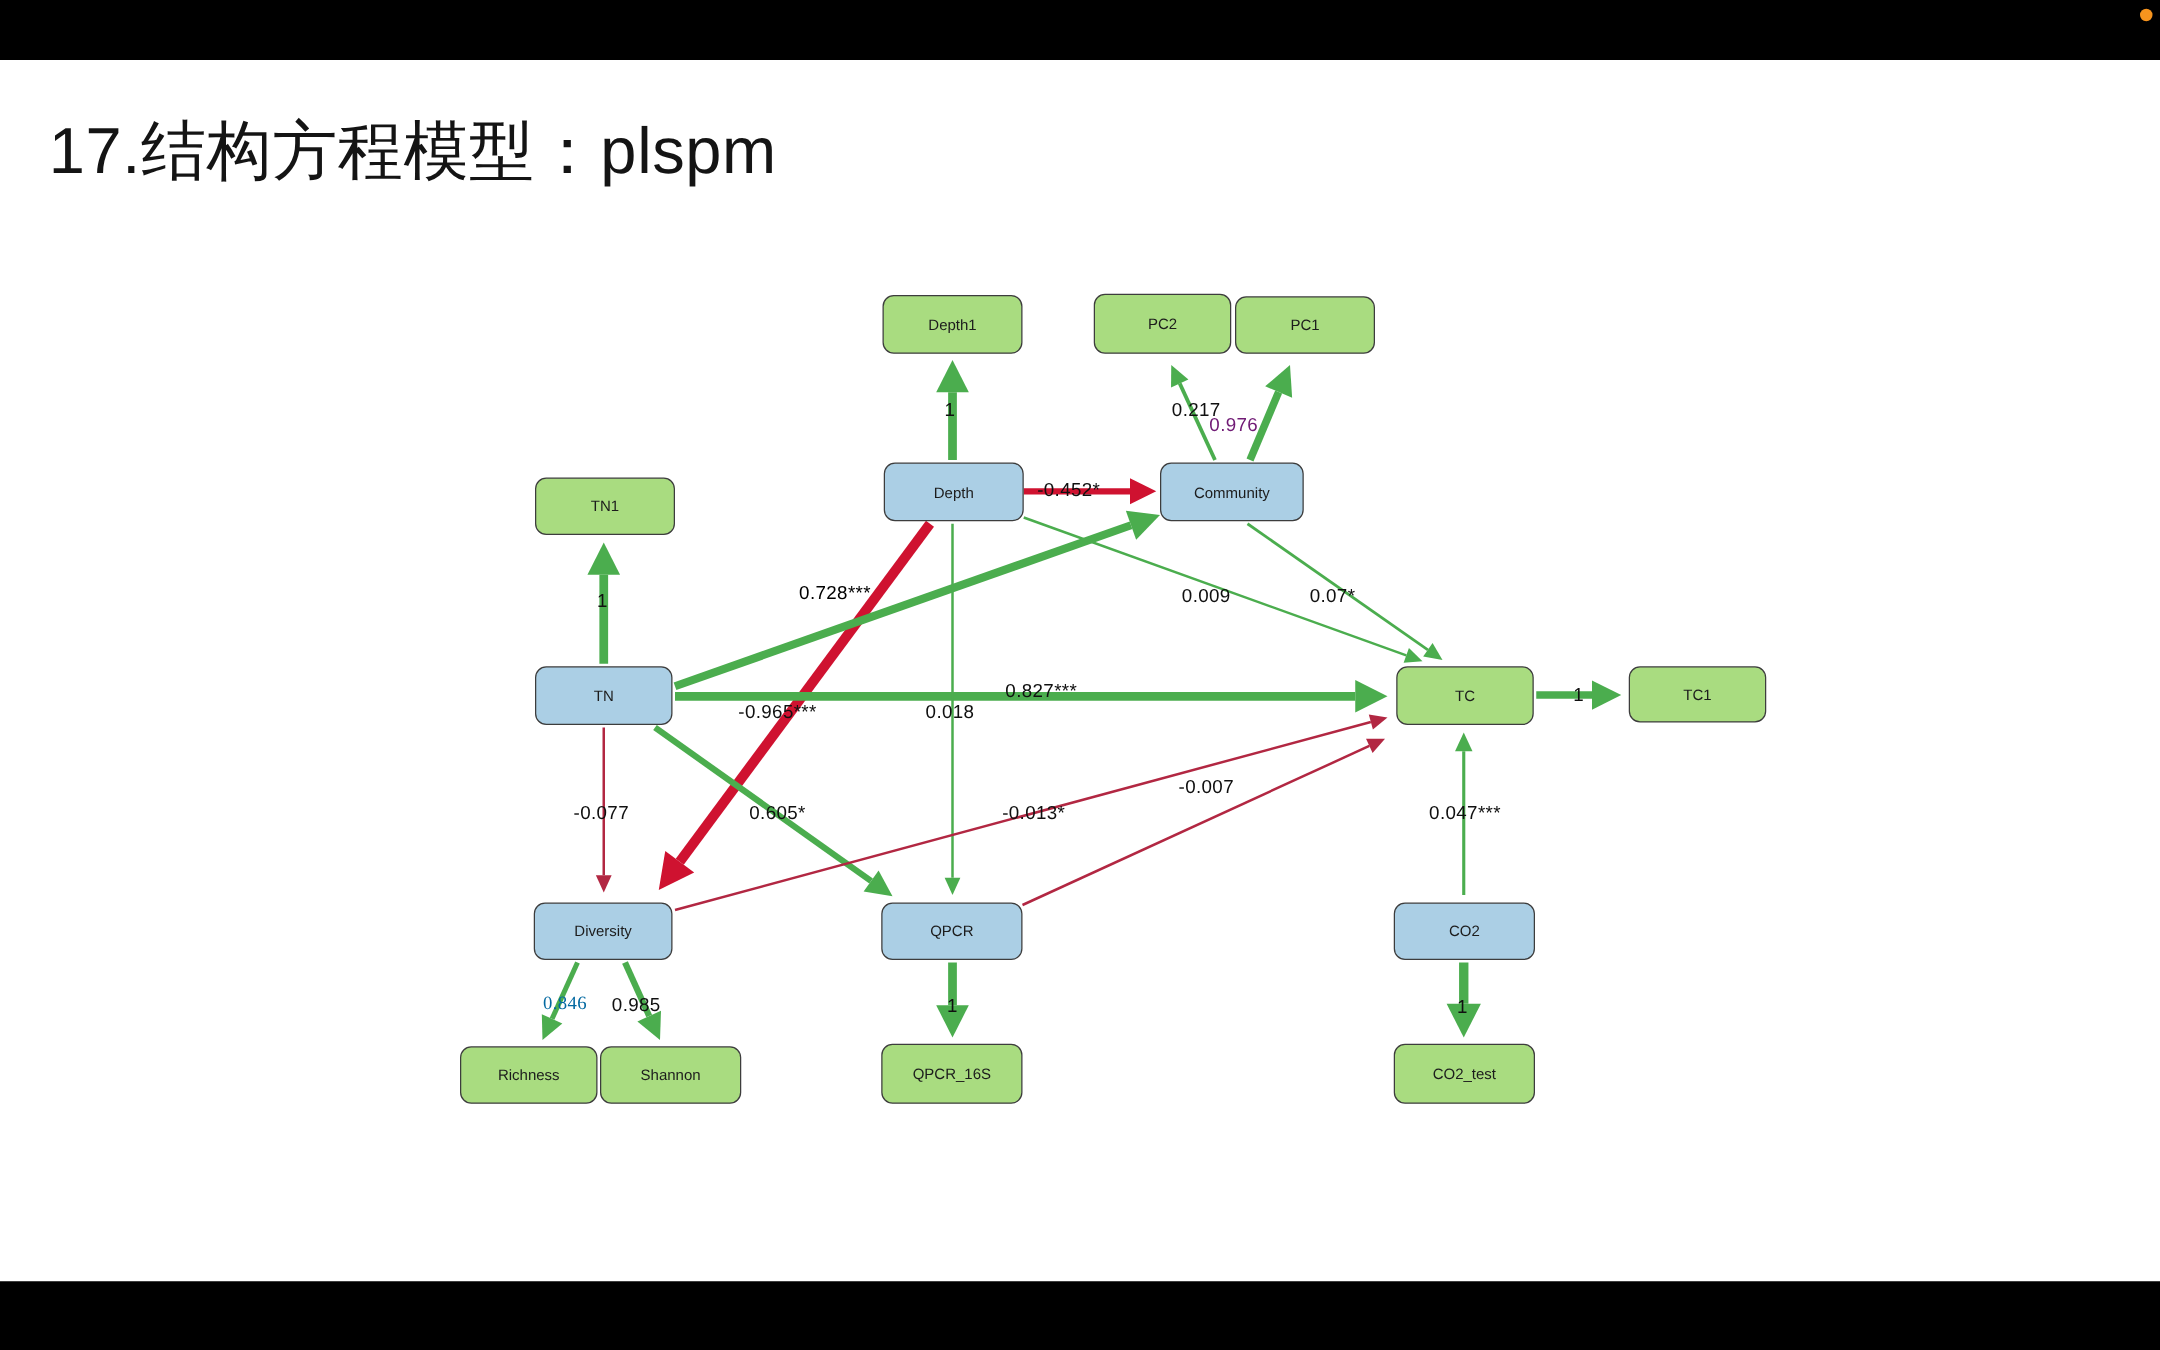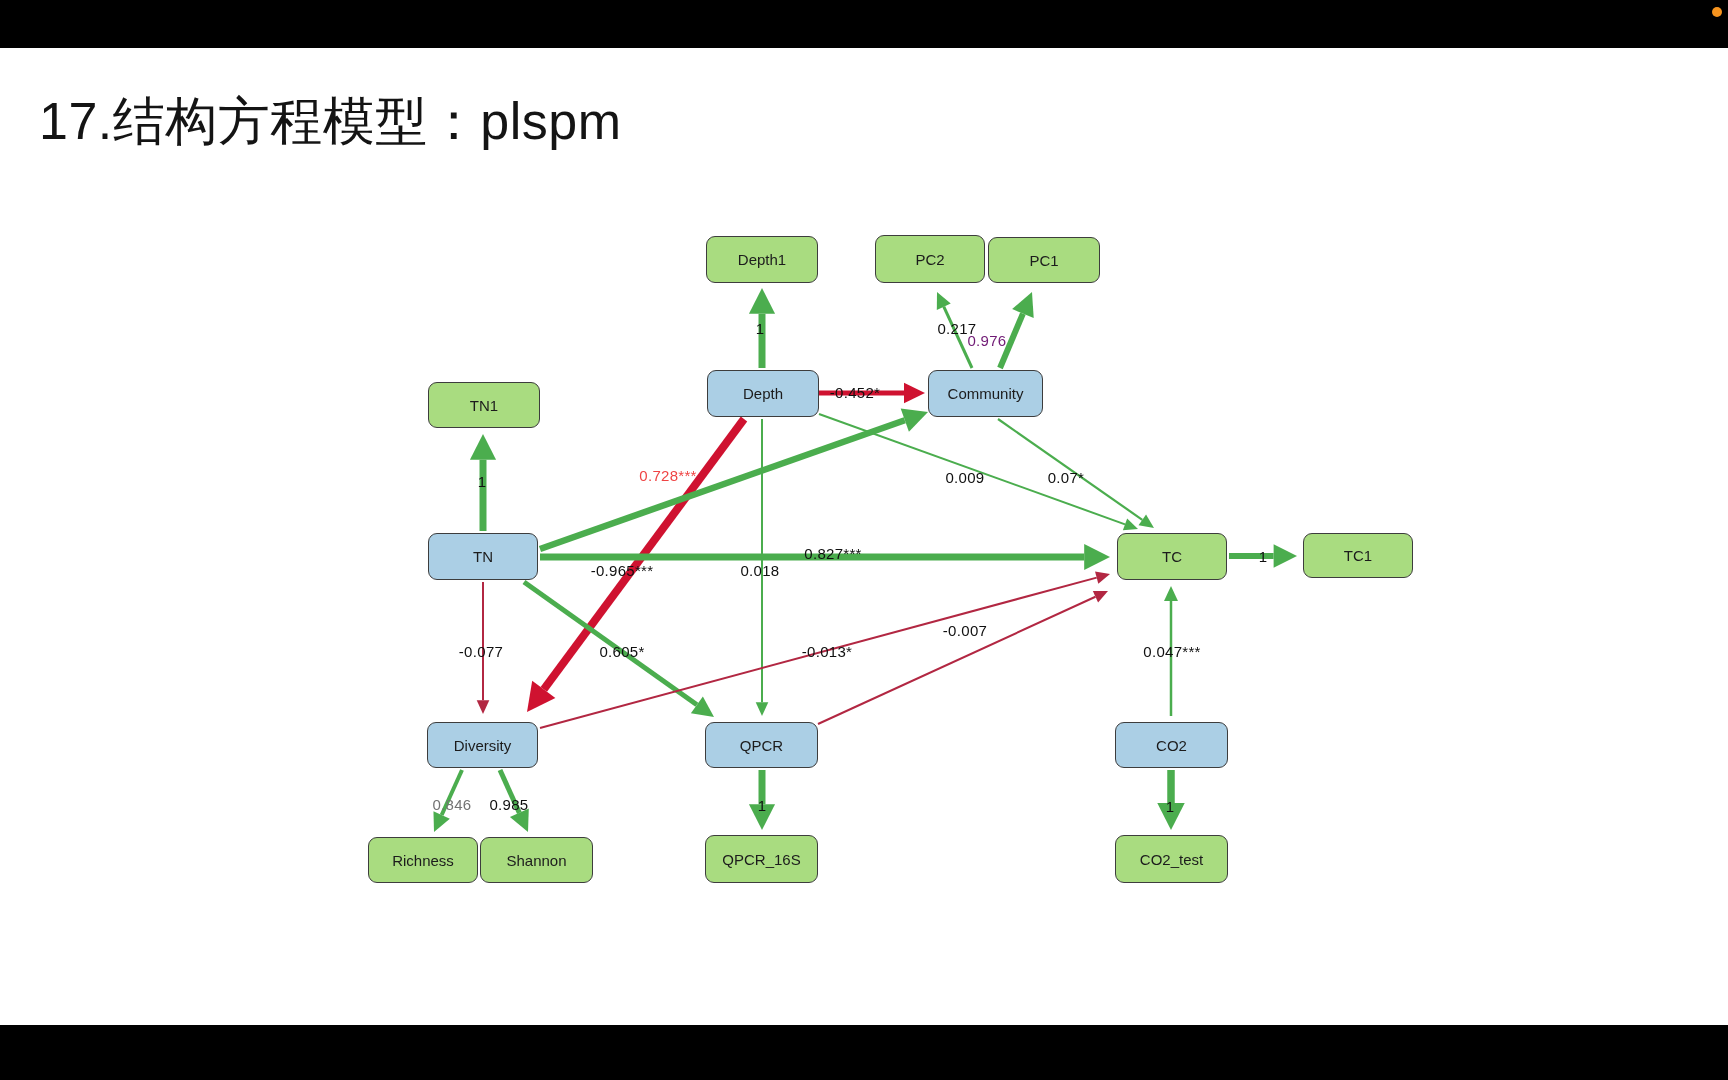--- a/index.html
+++ b/index.html
@@ -14,21 +14,21 @@
   .slide-title{
     position:absolute;left:39px;top:92px;font-size:52px;line-height:1.15;
     color:#141414;letter-spacing:0.5px;white-space:nowrap;
   }
   .diagram{position:absolute;left:0;top:0;width:1728px;height:1080px;}
   svg.edges{position:absolute;left:0;top:0;width:1728px;height:1080px;}
   .node{
     position:absolute;box-sizing:border-box;
     border:1.6px solid #3d3d3d;border-radius:9px;
     display:flex;align-items:center;justify-content:center;
-    font-size:15px;color:#1c1c1c;white-space:nowrap;
+    font-size:12px;color:#1c1c1c;white-space:nowrap;
   }
   .edge-label{
     position:absolute;transform:translate(-50%,-50%);
     font-size:15px;color:#101010;white-space:nowrap;letter-spacing:0.3px;
   }
 </style>
 </head>
 <body>
 
 <div class="diagram">
@@ -129,36 +129,36 @@
     <div class="node" style="left: 1303px; top: 533px; width: 110px; height: 45px; background: rgb(169, 220, 128); border-color: rgb(61, 61, 61);">TC1</div>
     <div class="node" style="left: 427px; top: 722px; width: 111px; height: 46px; background: rgb(171, 207, 229); border-color: rgb(61, 61, 61);">Diversity</div>
     <div class="node" style="left: 705px; top: 722px; width: 113px; height: 46px; background: rgb(171, 207, 229); border-color: rgb(61, 61, 61);">QPCR</div>
     <div class="node" style="left: 1115px; top: 722px; width: 113px; height: 46px; background: rgb(171, 207, 229); border-color: rgb(61, 61, 61);">CO2</div>
     <div class="node" style="left: 368px; top: 837px; width: 110px; height: 46px; background: rgb(169, 220, 128); border-color: rgb(61, 61, 61);">Richness</div>
     <div class="node" style="left: 480px; top: 837px; width: 113px; height: 46px; background: rgb(169, 220, 128); border-color: rgb(61, 61, 61);">Shannon</div>
     <div class="node" style="left: 705px; top: 835px; width: 113px; height: 48px; background: rgb(169, 220, 128); border-color: rgb(61, 61, 61);">QPCR_16S</div>
     <div class="node" style="left: 1115px; top: 835px; width: 113px; height: 48px; background: rgb(169, 220, 128); border-color: rgb(61, 61, 61);">CO2_test</div>
     <div class="edge-label" style="left: 855px; top: 392px; color: rgb(16, 16, 16);">-0.452*</div>
     <div class="edge-label" style="left: 622px; top: 570px; color: rgb(16, 16, 16);">-0.965***</div>
-    <div class="edge-label" style="left: 668px; top: 475px; color: #ef4444;">0.728***</div>
+    <div class="edge-label" style="left: 668px; top: 475px; color: #000000;">0.728***</div>
     <div class="edge-label" style="left: 833px; top: 553px; color: rgb(16, 16, 16);">0.827***</div>
     <div class="edge-label" style="left: 481px; top: 651px; color: rgb(16, 16, 16);">-0.077</div>
     <div class="edge-label" style="left: 622px; top: 651px; color: rgb(16, 16, 16);">0.605*</div>
     <div class="edge-label" style="left: 760px; top: 570px; color: rgb(16, 16, 16);">0.018</div>
     <div class="edge-label" style="left: 965px; top: 477px; color: rgb(16, 16, 16);">0.009</div>
     <div class="edge-label" style="left: 1066px; top: 477px; color: rgb(16, 16, 16);">0.07*</div>
     <div class="edge-label" style="left: 827px; top: 651px; color: rgb(16, 16, 16);">-0.013*</div>
     <div class="edge-label" style="left: 965px; top: 630px; color: rgb(16, 16, 16);">-0.007</div>
     <div class="edge-label" style="left: 1172px; top: 651px; color: rgb(16, 16, 16);">0.047***</div>
     <div class="edge-label" style="left: 760px; top: 328px; color: rgb(16, 16, 16);">1</div>
     <div class="edge-label" style="left: 957px; top: 328px; color: rgb(16, 16, 16);">0.217</div>
     <div class="edge-label" style="left: 987px; top: 328px; color: #701a75; margin-top: 12px;">0.976</div>
     <div class="edge-label" style="left: 482px; top: 481px; color: rgb(16, 16, 16);">1</div>
     <div class="edge-label" style="left: 1263px; top: 556px; color: rgb(16, 16, 16);">1</div>
-    <div class="edge-label" style="left: 452px; top: 804px; color: #737373;">0.846</div>
+    <div class="edge-label" style="left: 452px; top: 804px; color: #0369a1; font-family: Liberation Serif, serif;">0.846</div>
     <div class="edge-label" style="left: 509px; top: 804px; color: rgb(16, 16, 16);">0.985</div>
     <div class="edge-label" style="left: 762px; top: 805px; color: rgb(16, 16, 16);">1</div>
     <div class="edge-label" style="left: 1170px; top: 806px; color: rgb(16, 16, 16);">1</div>
   </div>
 
 <div class="slide-title">17.结构方程模型：plspm</div>
 
 <div class="top-bar" style="background: rgb(0, 0, 0);">
   <span class="rec-dot" style="background: rgb(247, 148, 30);"></span>
 </div>

